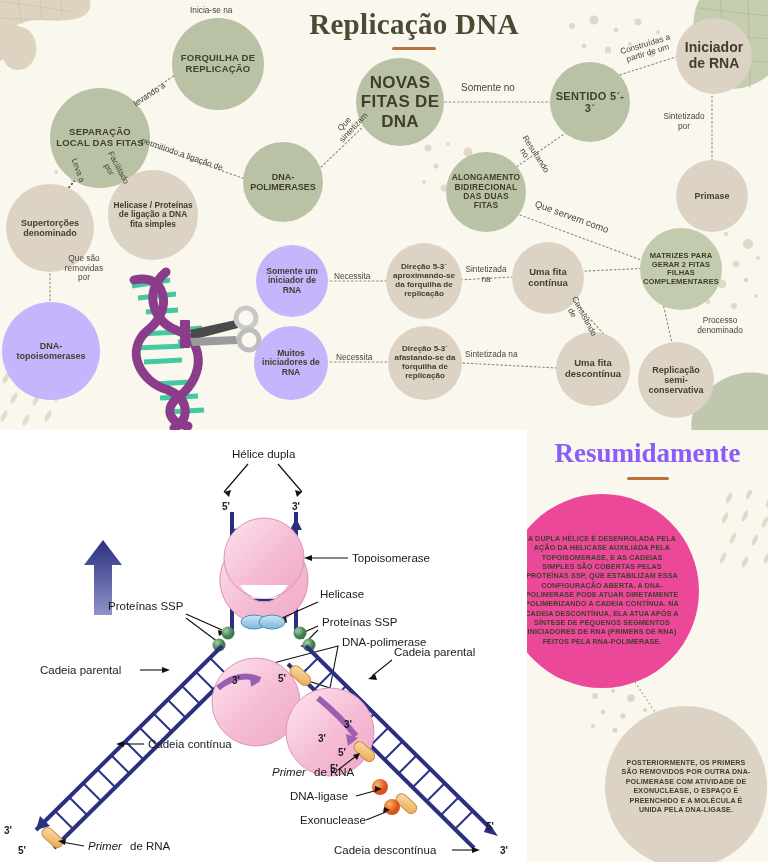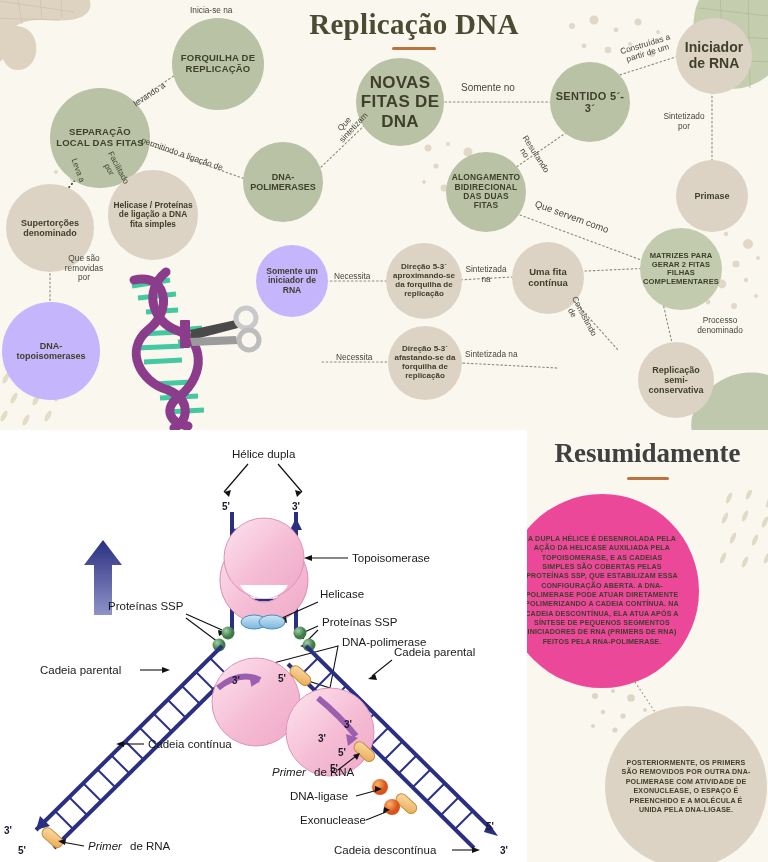--- a/index.html
+++ b/index.html
@@ -17,21 +17,21 @@
 
   .title-main{
     position:absolute;left:284px;top:8px;width:260px;text-align:center;
     font-family:"Liberation Serif", serif;font-weight:700;font-size:29px;color:#4b4a33;
     letter-spacing:.3px;
   }
   .title-rule{position:absolute;left:392px;top:47px;width:44px;height:3px;background:#b9743d;border-radius:2px;}
 
   .title-sum{
     position:absolute;left:524px;top:438px;width:244px;text-align:center;
-    font-family:"Liberation Serif", serif;font-weight:700;font-size:27px;color:#404040;
+    font-family:"Liberation Serif", serif;font-weight:700;font-size:27px;color:#8b5cf6;
   }
   .title-sum-rule{position:absolute;left:626px;top:477px;width:42px;height:3px;background:#b9743d;border-radius:2px;}
 
   
   .node{
     position:absolute;border-radius:50%;display:flex;align-items:center;justify-content:center;
     text-align:center;box-sizing:border-box;padding:4px;
     font-weight:bold;color:#3f3f2c;line-height:1.12;
   }
   .node.green{background:#b9c2a4;}
@@ -248,33 +248,39 @@
       </div>
 
     <div class="node green" style="left:446px;top:152px;width:80px;height:80px;font-size:8.4px;letter-spacing:.2px;">
       <span>ALONGAMENTO BIDIRECIONAL DAS DUAS FITAS</span>
       </div>
 
     <div class="node grey" style="left:256px;top:245px;width:72px;height:72px;font-size:8.6px;">
       <span>Somente um iniciador de RNA</span>
       </div>
 
+    <div class="node grey" style="left:254px;top:326px;width:74px;height:74px;font-size:8.6px;">
+      <span>Muitos iniciadores de RNA</span>
+      </div>
 
     <div class="node beige" style="left:386px;top:243px;width:76px;height:76px;font-size:8px;">
       <span>Direção 5-3´ aproximando-se da forquilha de replicação</span>
       </div>
 
     <div class="node beige" style="left:388px;top:326px;width:74px;height:74px;font-size:8px;">
       <span>Direção 5-3´ afastando-se da forquilha de replicação</span>
       </div>
 
     <div class="node beige" style="left:512px;top:242px;width:72px;height:72px;font-size:9.5px;">
       <span>Uma fita contínua</span>
       </div>
 
+    <div class="node beige" style="left:556px;top:332px;width:74px;height:74px;font-size:9.5px;">
+      <span>Uma fita descontínua</span>
+      </div>
 
     <div class="node greenlite" style="left:640px;top:228px;width:82px;height:82px;font-size:7.6px;letter-spacing:.1px;">
       <span>MATRIZES PARA GERAR 2 FITAS FILHAS COMPLEMENTARES</span>
       </div>
 
     <div class="node beige" style="left:638px;top:342px;width:76px;height:76px;font-size:9px;">
       <span>Replicação semi-conservativa</span>
       </div>
 
     <div class="lbl" style="left:190px;top:6px;">Inicia-se na</div>

